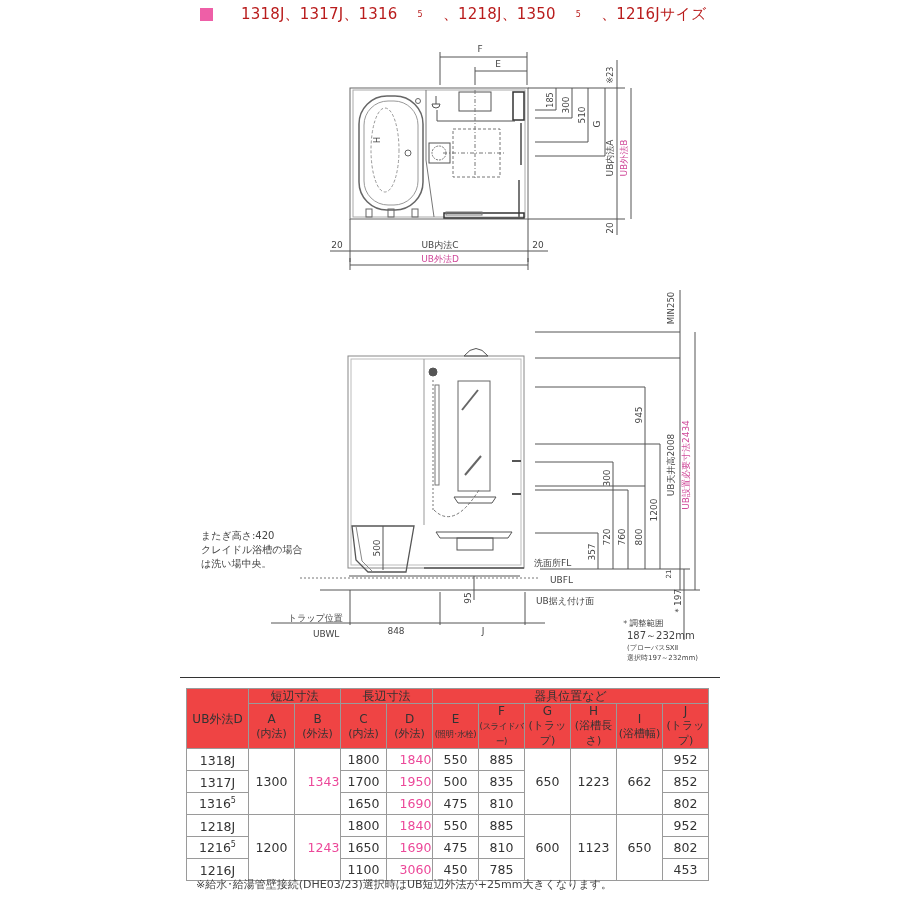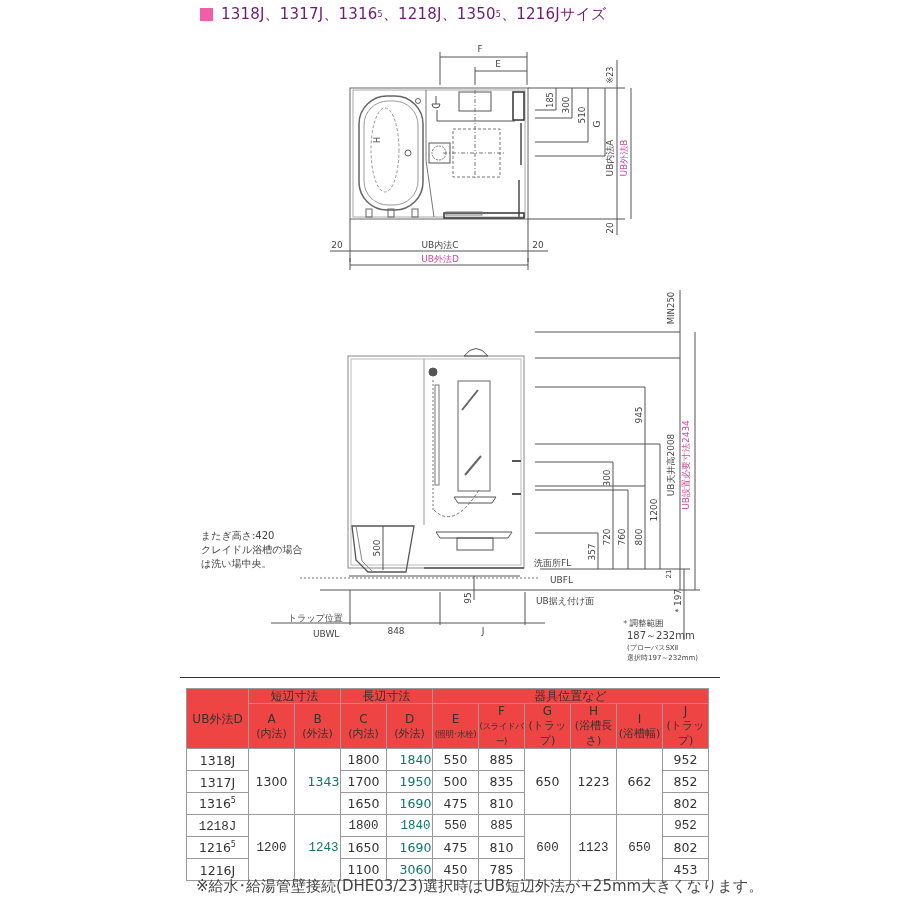--- a/index.html
+++ b/index.html
@@ -1,31 +1,31 @@
 <!DOCTYPE html>
 <html><head>
 <meta charset="utf-8">
 <style>
   html, body { margin:0; padding:0; background:#ffffff; }
   body { width:900px; height:900px; position:relative; overflow:hidden;
          font-family:"DejaVu Sans", sans-serif; color:#333; }
-  .title { position:absolute; left:200px; top:5px; display:flex; align-items:center; font-size:15px; color:#701a75; letter-spacing:0.2px; }
+  .title { position:absolute; left:200px; top:5px; display:flex; align-items:center; font-size:15px; color:#b91c1c; letter-spacing:0.2px;gap:20px; }
   .title .sq { width:13px; height:13px; background:#ee5fa7; margin-right:8px; }
   .title sup { font-size:8px; }
   svg text { font-family:"DejaVu Sans", sans-serif; }
   .topline { position:absolute; left:180px; top:677px; width:540px; height:1px; background:#333; }
   table.spec { position:absolute; left:186px; top:688px; border-collapse:collapse; font-size:12px; color:#333; }
   table.spec th, table.spec td { border:1px solid #9a9a9a; text-align:center; padding:0; }
   table.spec th { background:#ef4444; font-weight:normal; line-height:14px; }
   table.spec td { height:21px; font-size:12.5px; }
-  table.spec .pink { color:#0f766e;padding-left:12px; }
+  table.spec .pink { color:#ec4899;padding-left:12px; }
   table.spec .sub { font-size:11px; }
   table.spec .subsm { font-size:8.5px; letter-spacing:-0.5px; }
-  table.spec tr.grp td { border-top:1.5px solid #777;font-family:Liberation Mono, monospace; }
-  .note { position:absolute; left:196px; top:877px; font-size:15px; color:#444; }
+  table.spec tr.grp td { border-top:1.5px solid #777; }
+  .note { position:absolute; left:196px; top:877px; font-size:11px; color:#444; }
 </style>
 </head>
 <body>
 
 <div class="title">
   <span class="sq"></span>
   <span>1318J、1317J、1316</span>
     <sup>5</sup>
     <span>、1218J、1350</span>
     <sup>5</sup>

